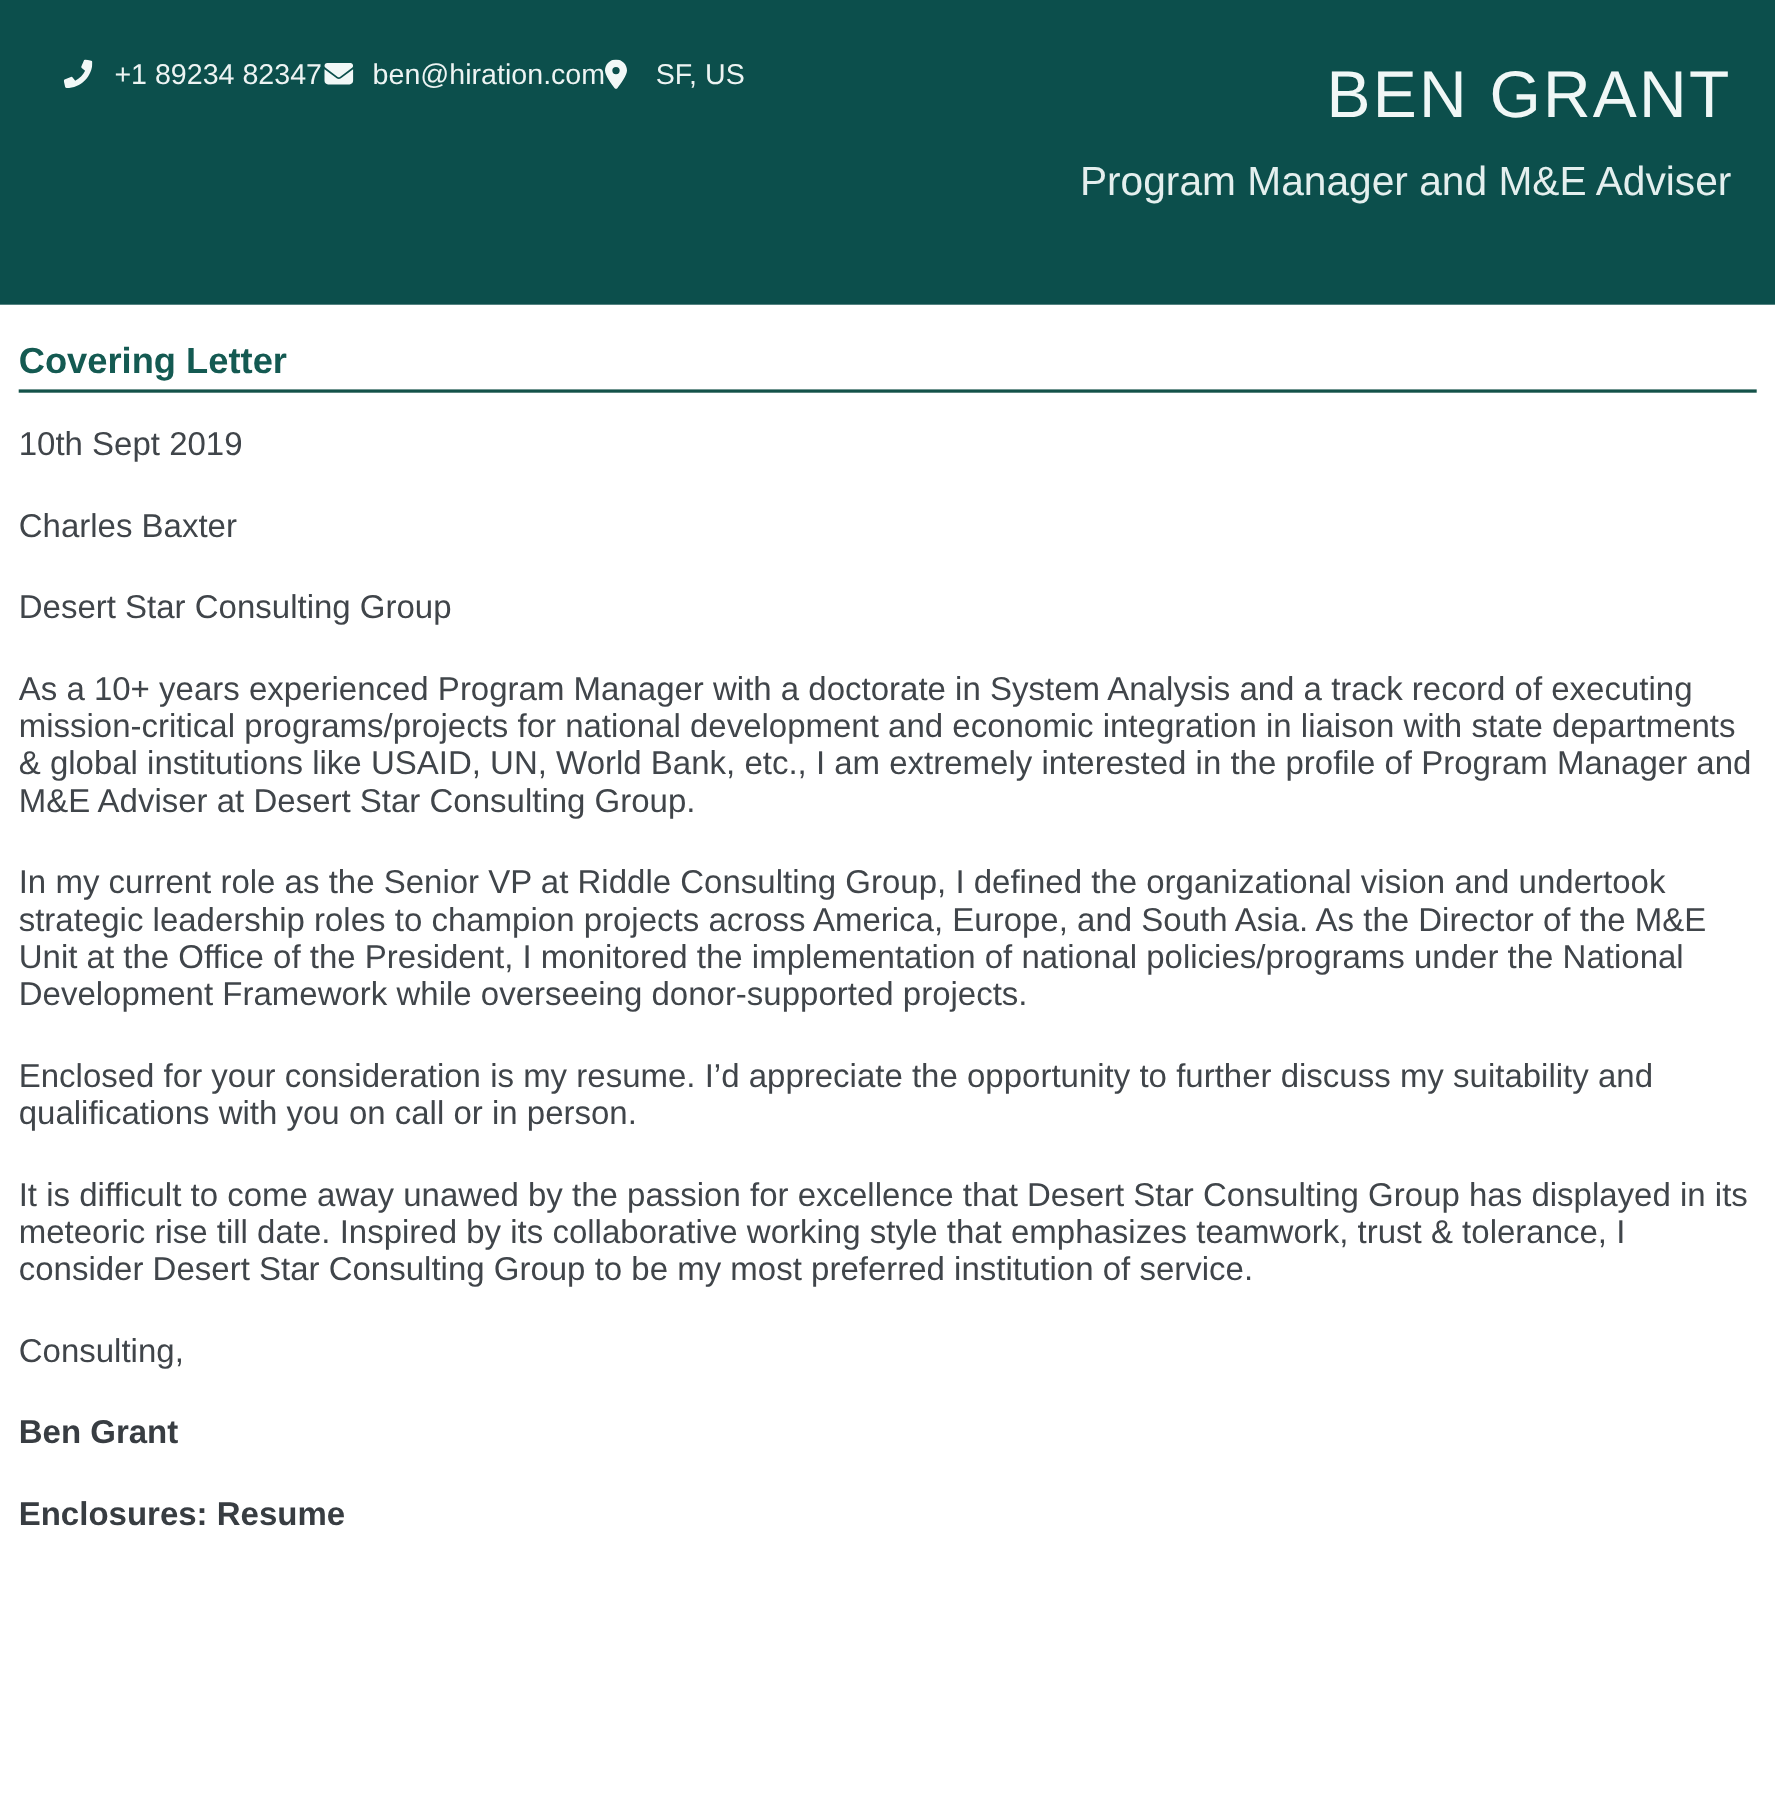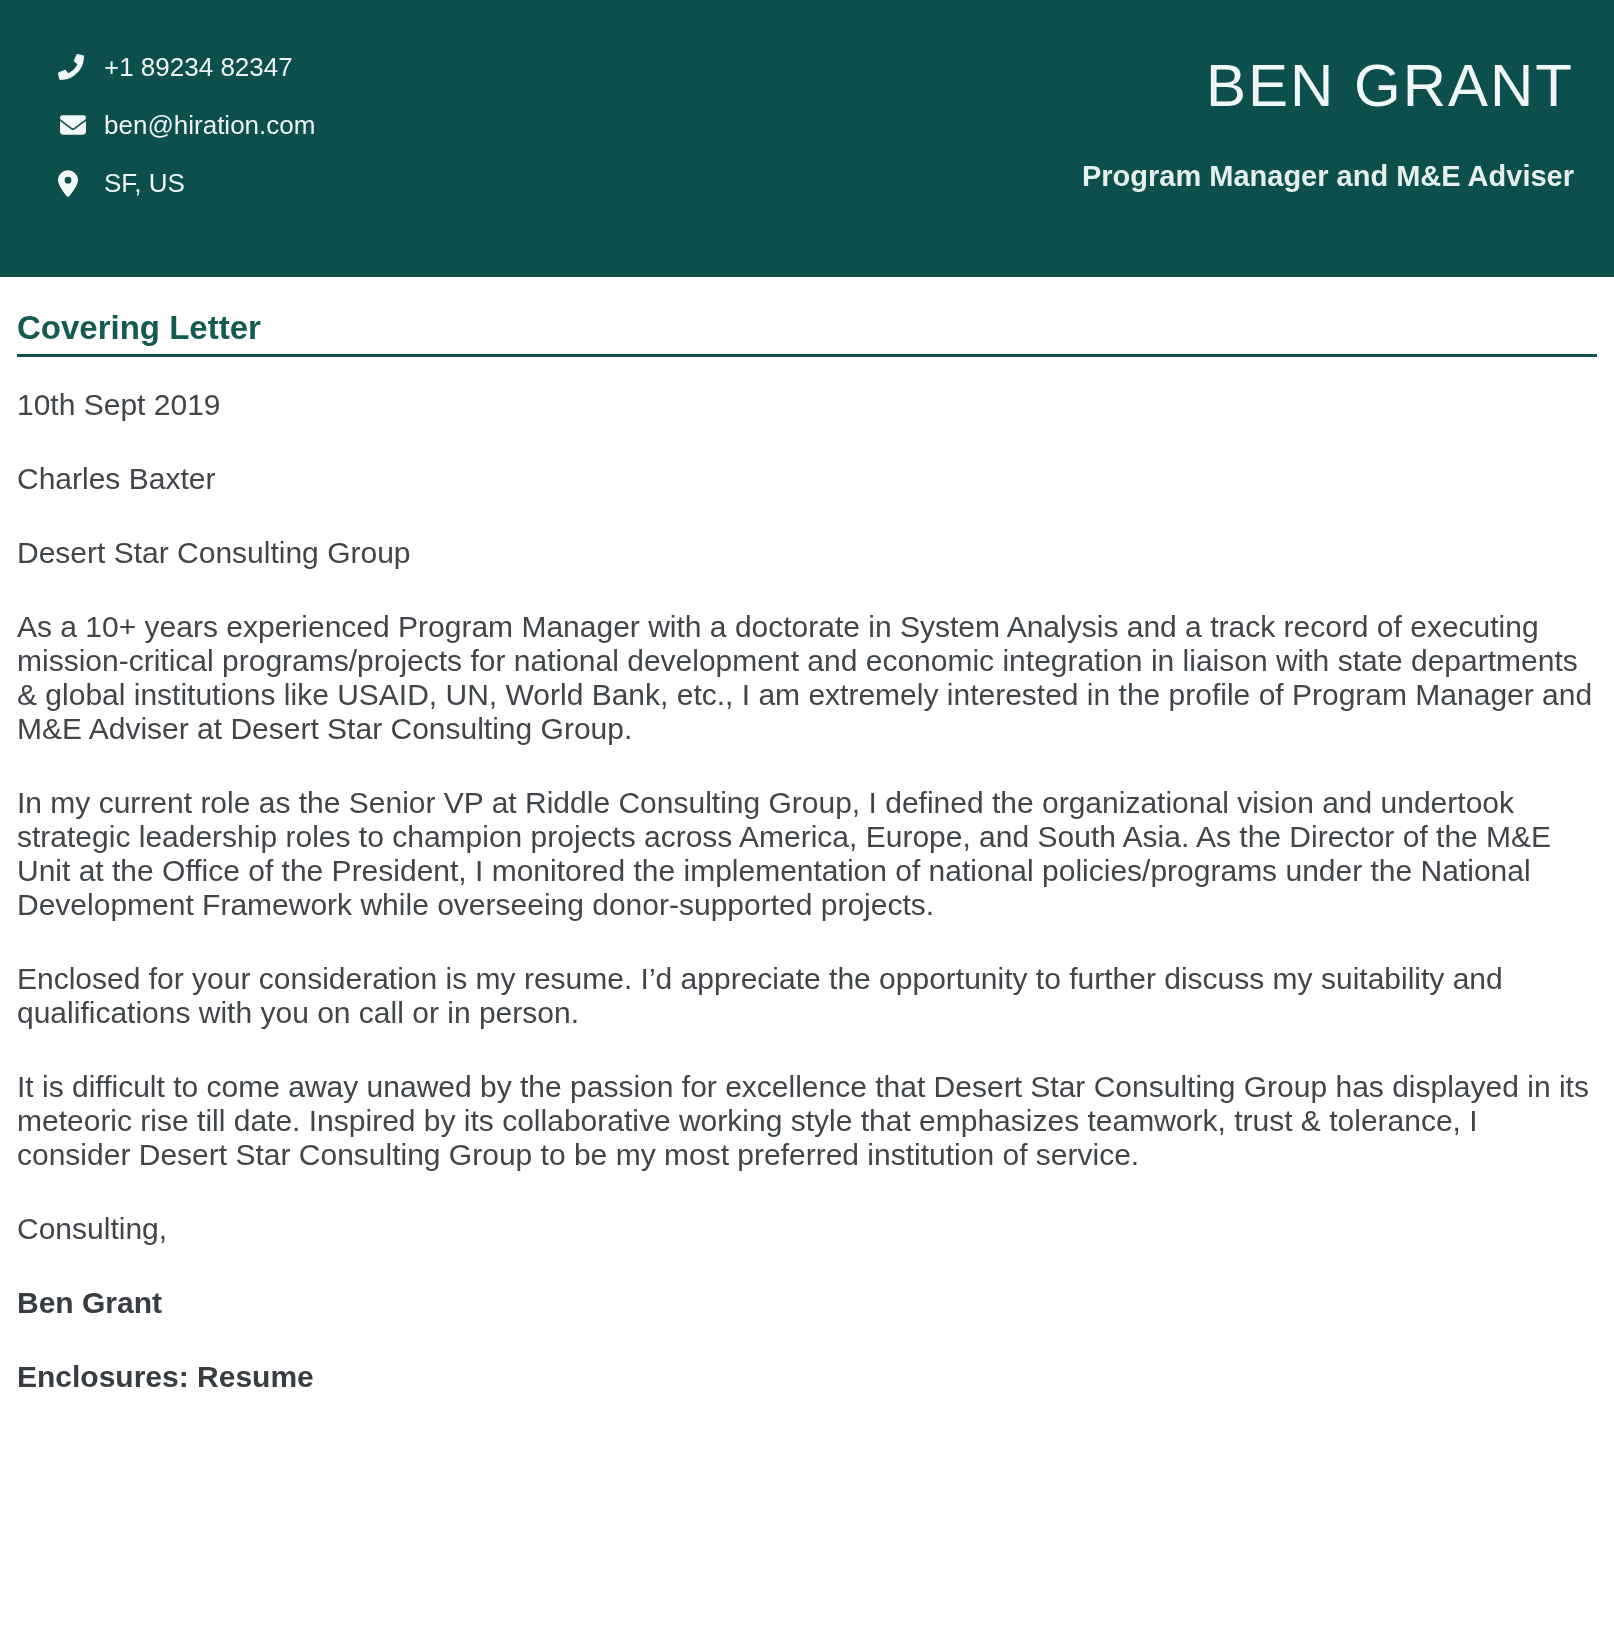--- a/index.html
+++ b/index.html
@@ -20,21 +20,21 @@
   
   .header {
     background: #0C4F4C;
     height: 277px;
     box-sizing: border-box;
     padding: 52px 40px 0 58px;
     display: flex;
     justify-content: space-between;
     align-items: flex-start;
   }
-  .contact { display: flex; flex-direction: column; }
+  .contact { display: flex; flex-direction: row; }
   .contact-row {
     display: flex;
     align-items: center;
     height: 30px;
     margin-bottom: 28px;
     color: #EDF4F3;
     font-size: 26px;
   }
   .contact-row .ico {
     width: 30px;
@@ -51,23 +51,23 @@
   .identity .name {
     color: #F0F7F6;
     font-size: 60px;
     font-weight: 400;
     letter-spacing: 2px;
     line-height: 64px;
     margin: 0;
   }
   .identity .job-title {
     color: #E4EFEE;
-    font-size: 29px;
-    font-weight: 700;
-    margin-top: 42px;
+    font-size: 37px;
+    font-weight: 400;
+    margin-top: 26px;
   }
 
   
   .content {
     padding: 0 17px;
   }
   .section-heading {
     color: #145A52;
     font-size: 33px;
     font-weight: 700;

